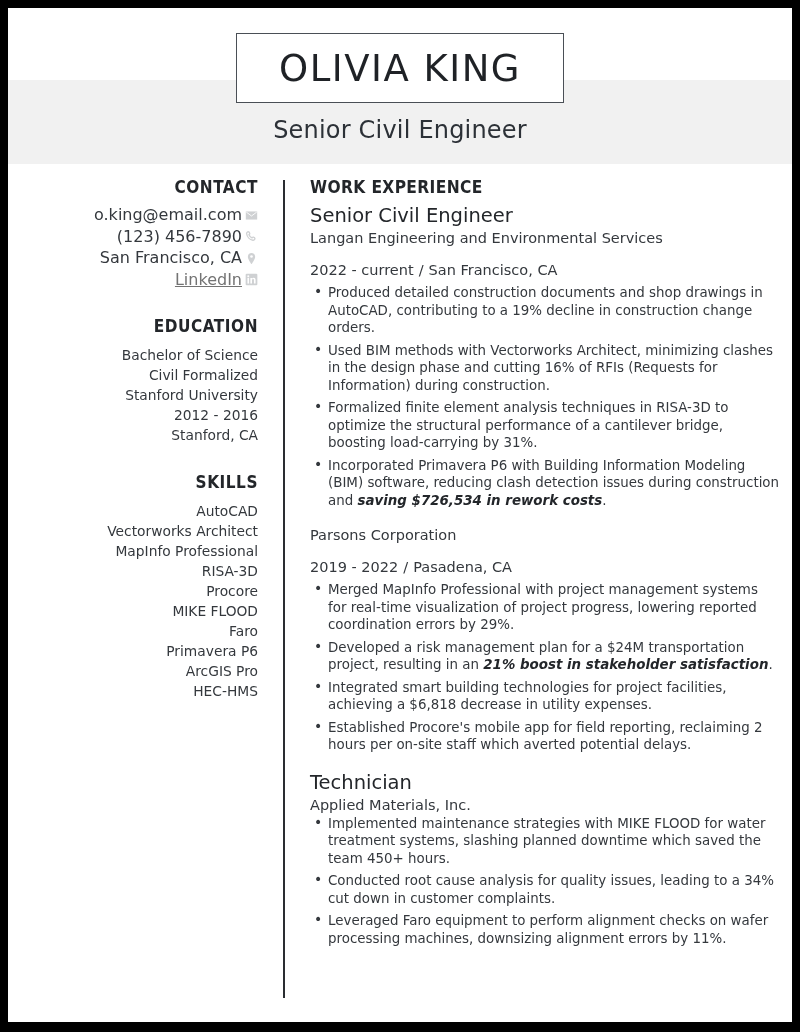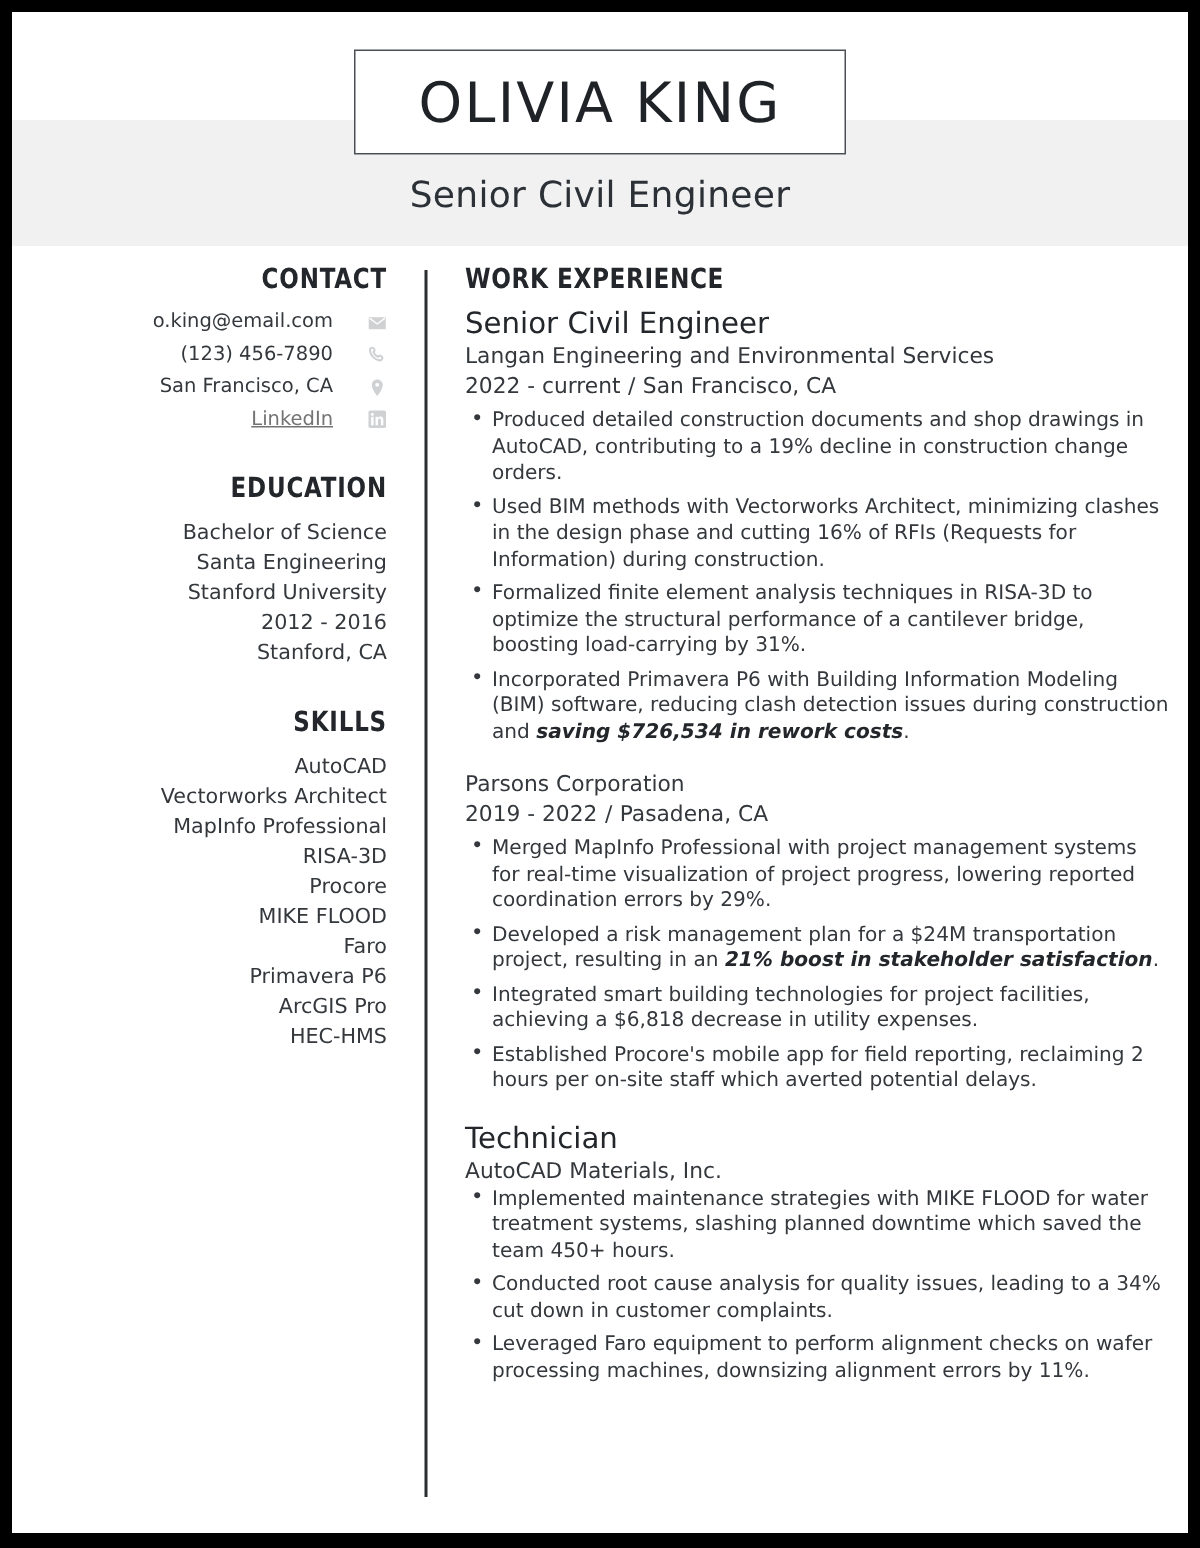--- a/index.html
+++ b/index.html
@@ -106,23 +106,23 @@
   }
   .contact-list {
     list-style: none;
     margin: 0;
     padding: 0;
   }
   .contact-row {
     display: flex;
     align-items: center;
     justify-content: flex-end;
-    gap: 23px;
+    gap: 3px;
     margin-bottom: 3.5px;
-    font-size: 13px;
+    font-size: 16px;
     color: #34383d;
   }
   .contact-row .c-text { line-height: 18px; }
   .contact-row a {
     color: #737373;
   }
   .cicon {
     width: 13px;
     height: 13px;
     flex: 0 0 13px;
@@ -168,21 +168,21 @@
   .job-company {
     font-size: 14.5px;
     color: #34383d;
     line-height: 20px;
     margin: 0;
   }
   .job-meta {
     font-size: 14.5px;
     color: #34383d;
     line-height: 21px;
-    margin: 0 0 3px 0;
+    margin: 12px 0 3px 0;
   }
   .job-meta .sep { padding: 0 5px; }
   .bullets {
     list-style: none;
     margin: 0;
     padding: 0;
   }
   .bullets li {
     position: relative;
     padding-left: 18px;
@@ -262,21 +262,21 @@
                   <path d="M6.6 13V6h2v1c.5-.8 1.3-1.2 2.2-1.2 1.5 0 2.2 1 2.2 2.8V13h-2V9c0-1-.3-1.6-1.1-1.6-.7 0-1.2.5-1.3 1.2V13z" fill="#ffffff"></path>
                 </svg>
             </span>
           </li>
         </ul>
       </div>
 
       <div class="edu-block">
         <div class="sec-head">EDUCATION</div>
         <div class="edu-line">Bachelor of Science</div>
-        <div class="edu-line">Santa Engineering</div>
+        <div class="edu-line">Civil Formalized</div>
         <div class="edu-line">Stanford University</div>
         <div class="edu-line">2012 - 2016</div>
         <div class="edu-line">Stanford, CA</div>
       </div>
 
       <div class="skills-block">
         <div class="sec-head">SKILLS</div>
         <div class="skill-line">AutoCAD</div>
         <div class="skill-line">Vectorworks Architect</div>
         <div class="skill-line">MapInfo Professional</div>
@@ -310,21 +310,21 @@
             <div class="job-meta"><span>2019 - 2022</span><span class="sep">/</span><span>Pasadena, CA</span></div>
             <ul class="bullets">
               <li>Merged MapInfo Professional with project management systems for real-time visualization of project progress, lowering reported coordination errors by 29%.</li>
               <li>Developed a risk management plan for a $24M transportation project, resulting in an <em>21% boost in stakeholder satisfaction</em>.</li>
               <li>Integrated smart building technologies for project facilities, achieving a $6,818 decrease in utility expenses.</li>
               <li>Established Procore's mobile app for field reporting, reclaiming 2 hours per on-site staff which averted potential delays.</li>
             </ul>
           </div>
           <div class="job">
             <div class="job-title">Technician</div>
-            <div class="job-company">AutoCAD Materials, Inc.</div>
+            <div class="job-company">Applied Materials, Inc.</div>
             <ul class="bullets">
               <li>Implemented maintenance strategies with MIKE FLOOD for water treatment systems, slashing planned downtime which saved the team 450+ hours.</li>
               <li>Conducted root cause analysis for quality issues, leading to a 34% cut down in customer complaints.</li>
               <li>Leveraged Faro equipment to perform alignment checks on wafer processing machines, downsizing alignment errors by 11%.</li>
             </ul>
           </div>
         </div>
     </div>
 
   </div>

